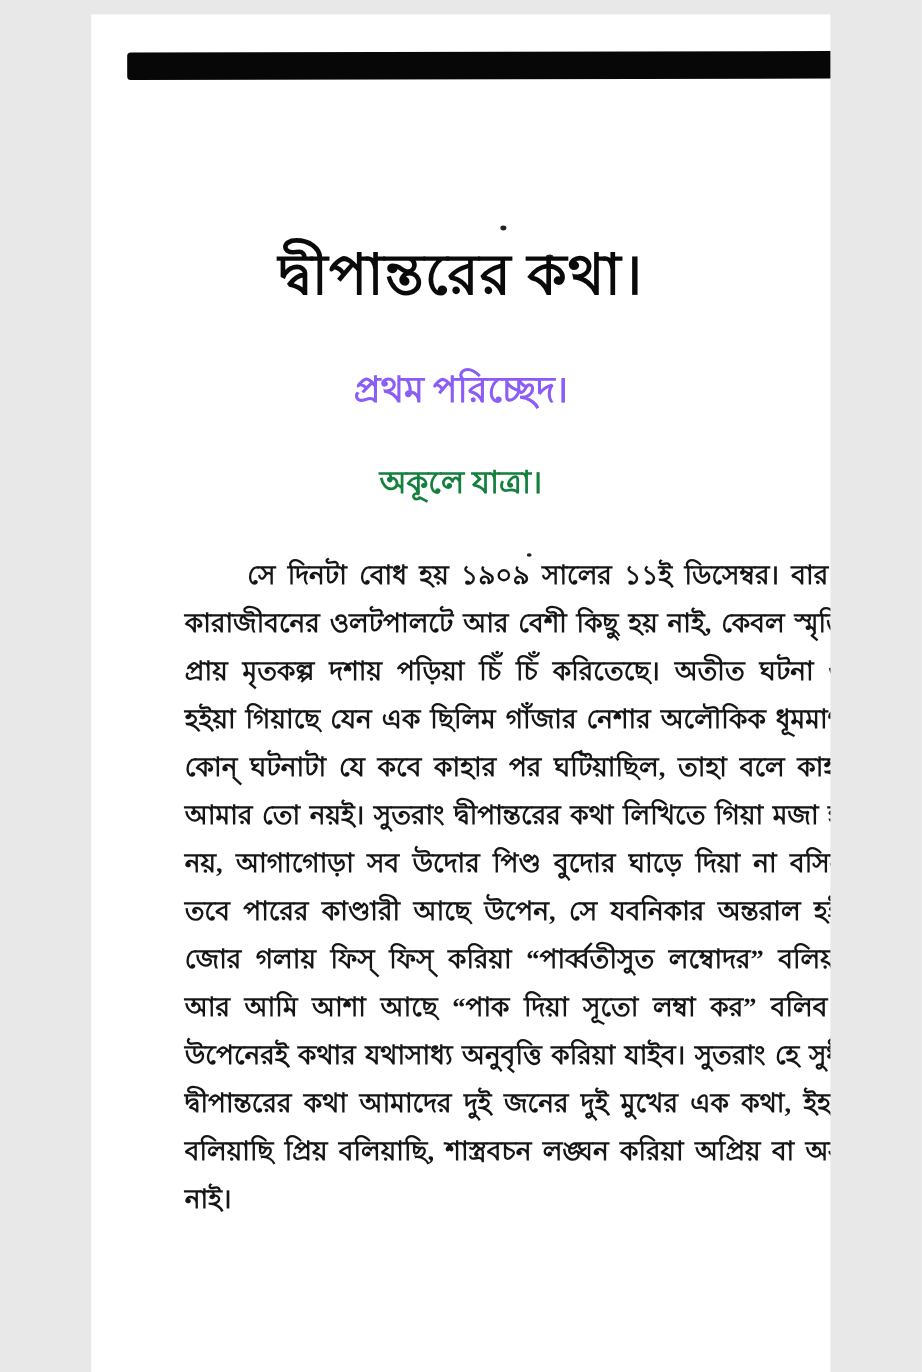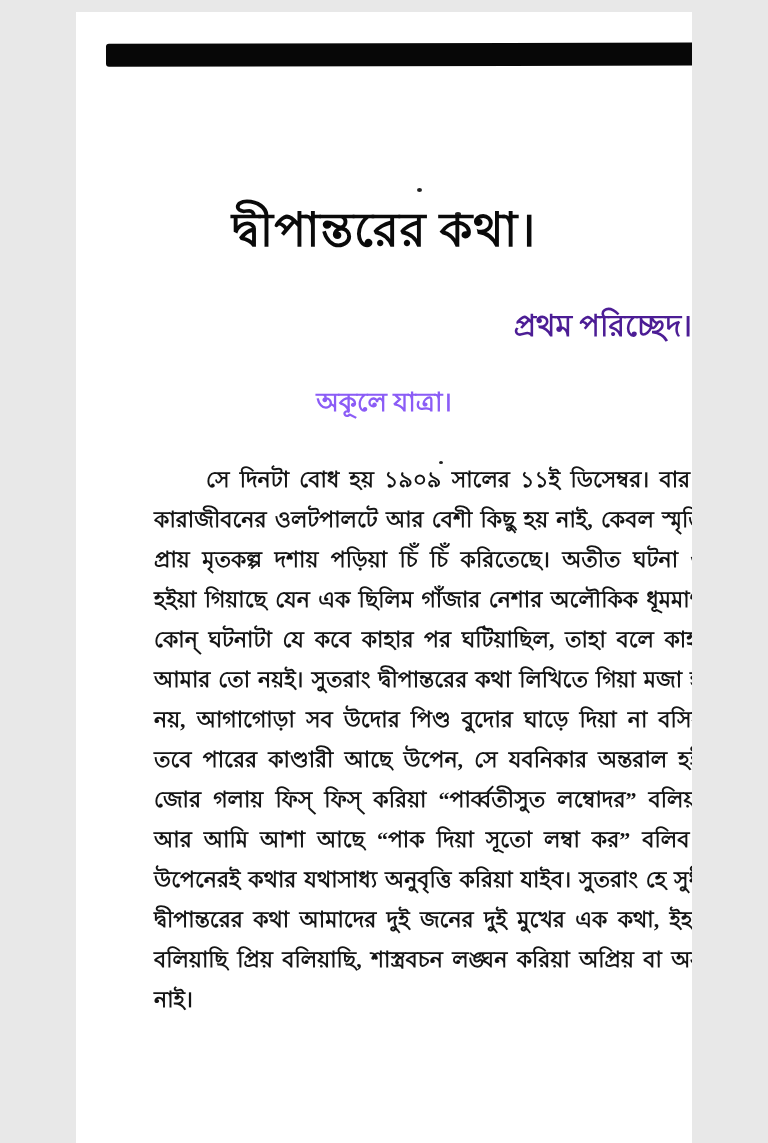--- a/index.html
+++ b/index.html
@@ -47,37 +47,37 @@
     font-weight: 700;
     letter-spacing: 1px;
     color: #0a0a0a;
   }
   .chapter-heading {
     position: absolute;
     top: 293px;
     left: 0;
     width: 100%;
     margin: 0;
-    text-align: right;
+    text-align: center;
     font-size: 30px;
     line-height: 1.4;
     font-weight: 700;
-    color: #4c1d95;
+    color: #8b5cf6;
   }
   .section-title {
     position: absolute;
     top: 373px;
     left: 0;
     width: 100%;
     margin: 0;
     text-align: center;
     font-size: 26px;
     line-height: 1.4;
     font-weight: 700;
-    color: #8b5cf6;
+    color: #15803d;
   }
   .body-text {
     position: absolute;
     top: 448px;
     left: 78px;
     width: 618px;
   }
   .body-text p {
     margin: 0 0 12px 0;
     font-size: 22px;

